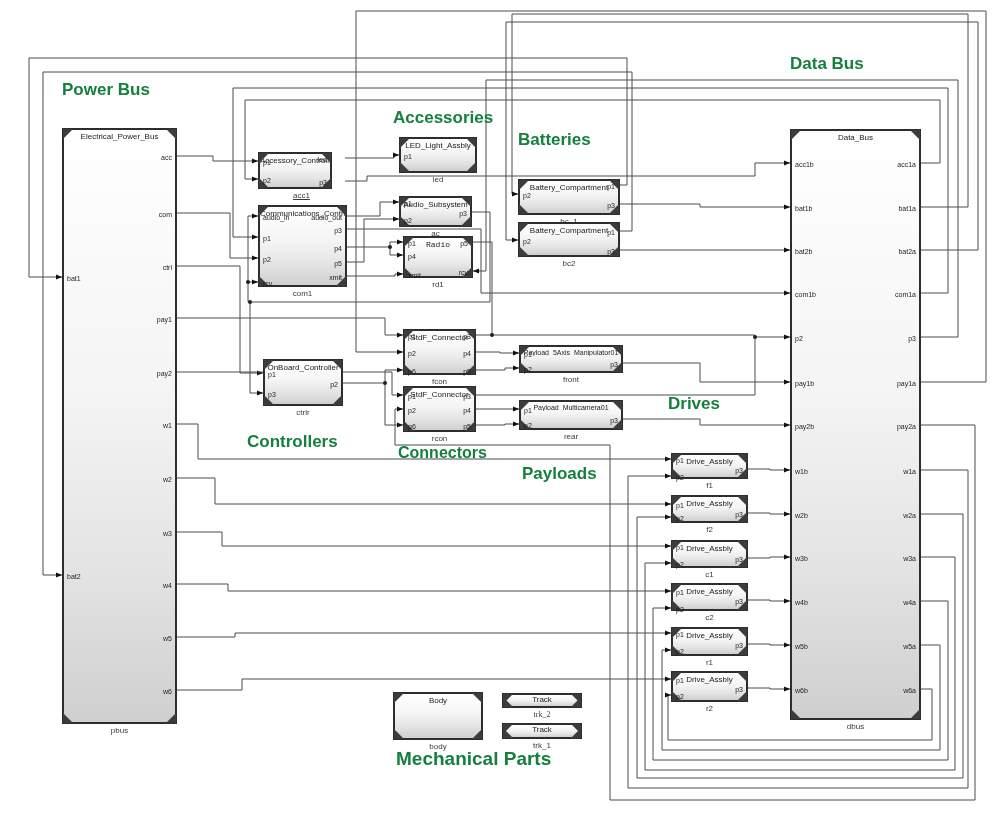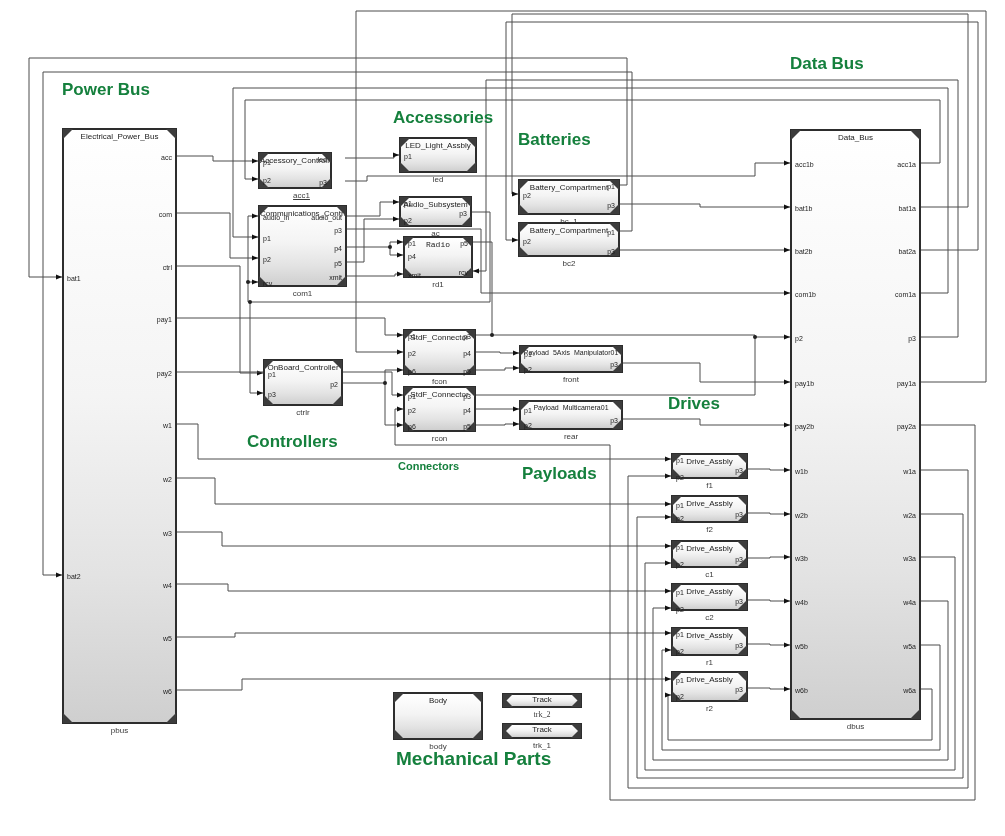--- a/index.html
+++ b/index.html
@@ -436,18 +436,18 @@
         <span class="cn br"></span>
       </div>
       <div class="blabel" style="left: 462px; top: 741px; width: 160px;">trk_1</div>
     </div>
   <div id="labels">
       <div class="sec-label" style="left: 62px; top: 80px; font-size: 17px;">Power Bus</div>
       <div class="sec-label" style="left: 393px; top: 108px; font-size: 17px;">Accessories</div>
       <div class="sec-label" style="left: 518px; top: 130px; font-size: 17px;">Batteries</div>
       <div class="sec-label" style="left: 790px; top: 54px; font-size: 17px;">Data Bus</div>
       <div class="sec-label" style="left: 247px; top: 432px; font-size: 17px;">Controllers</div>
-      <div class="sec-label" style="left: 398px; top: 460px; font-size: 11px;">Connectors</div>
+      <div class="sec-label" style="left: 398px; top: 444px; font-size: 16px;">Connectors</div>
       <div class="sec-label" style="left: 522px; top: 464px; font-size: 17px;">Payloads</div>
       <div class="sec-label" style="left: 668px; top: 394px; font-size: 17px;">Drives</div>
       <div class="sec-label" style="left: 396px; top: 748px; font-size: 19px;">Mechanical Parts</div>
     </div>
 </div>
 
 </body></html>

